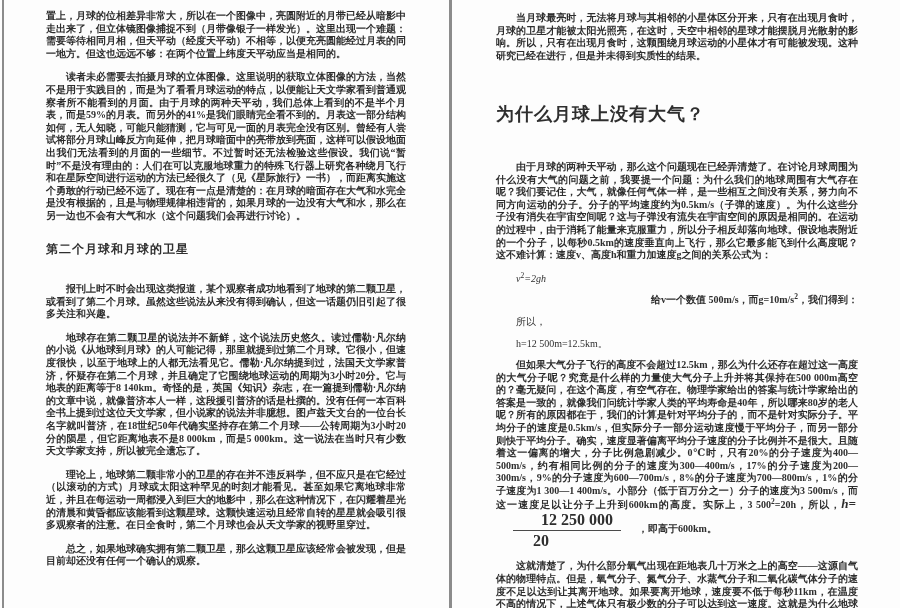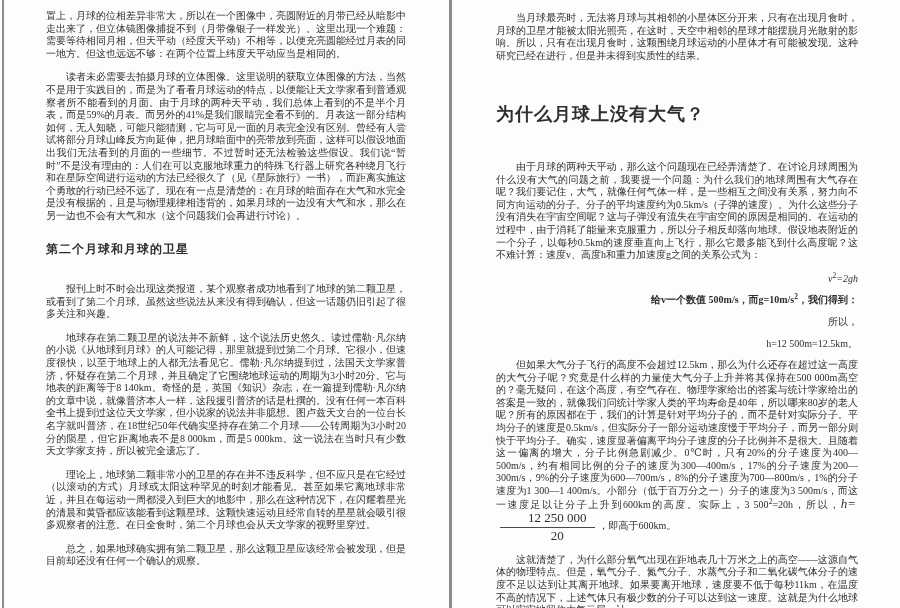--- a/index.html
+++ b/index.html
@@ -18,33 +18,33 @@
   }
   .edge-left { left: 2px; }
   .page-divider { left: 449px; width: 3px; }
   .page {
     position: absolute; top: 10px;
     font-size: 10px; line-height: 12.6px;
     text-align: justify;
   }
   .page-left  { left: 46px;  width: 360px; }
   .page-right { left: 496px; width: 362px; top: 12px; }
-  p.body-para { margin: 0 0 11px 0; text-indent: 2em; }
+  p.body-para { margin: 0 0 11px 0; text-indent: 2em; font-weight: bold; }
   p.no-indent { text-indent: 0; }
   h2.sect {
     font-size: 12px; font-weight: bold; letter-spacing: 1px;
     margin: 20px 0 28px 0; text-align: left;
   }
   .page-right h2.sect { margin: 46px 0 40px 0; font-size: 18px; }
-  .formula-line { margin: 9px 0 9px 2em; text-indent: 0; text-align: right; }
+  .formula-line { margin: 9px 0 9px 2em; text-indent: 0; text-align: left; }
   .inline-text-line { margin: 9px 0; text-indent: 2em; text-align: right; font-weight: bold; }
   sup { font-size: 7.5px; vertical-align: super; line-height: 0; }
   .frac {
-    display: inline-block; vertical-align: middle; text-align: center;
-    font-size: 13px; line-height: 1.1; margin: 0 4px;
+    display: inline-block; vertical-align: middle; text-align: left;
+    font-size: 16px; line-height: 1.1; margin: 0 17px;
   }
   .frac .num { display: block; border-bottom: 1px solid #4a4a4a; padding: 0 8px 1px 8px; }
   .frac .den { display: block; padding-top: 1px; }
   .frac-lead { font-style: italic; font-size: 13px; margin-right: 2px; }
   .var { font-style: italic; }
 </style>
 </head>
 <body>
 
 <div class="spread">

